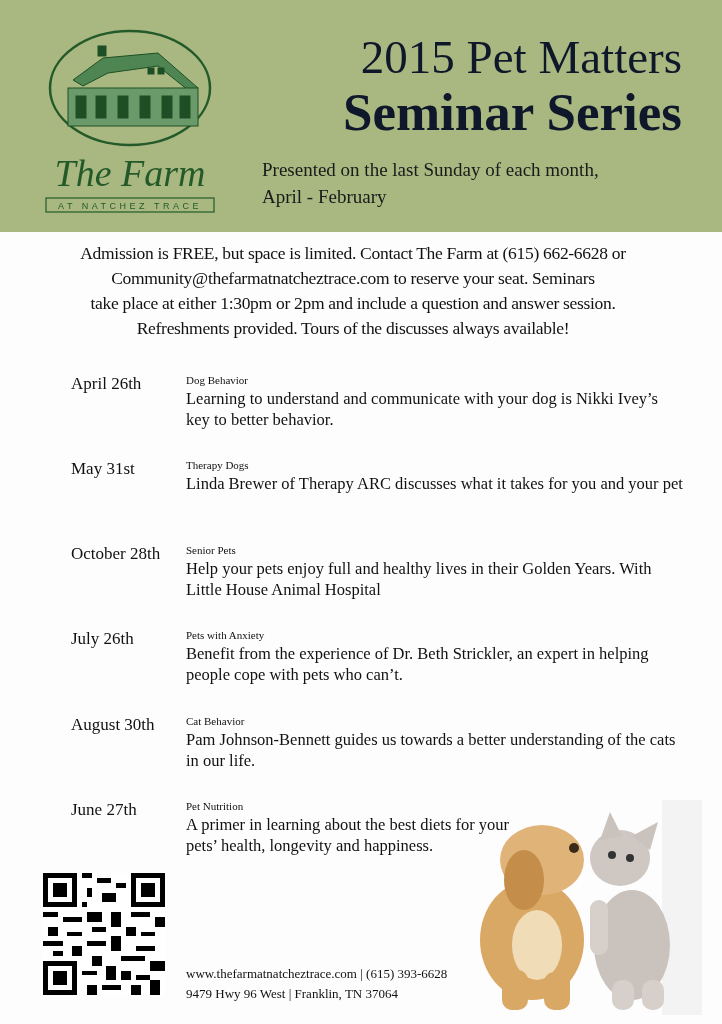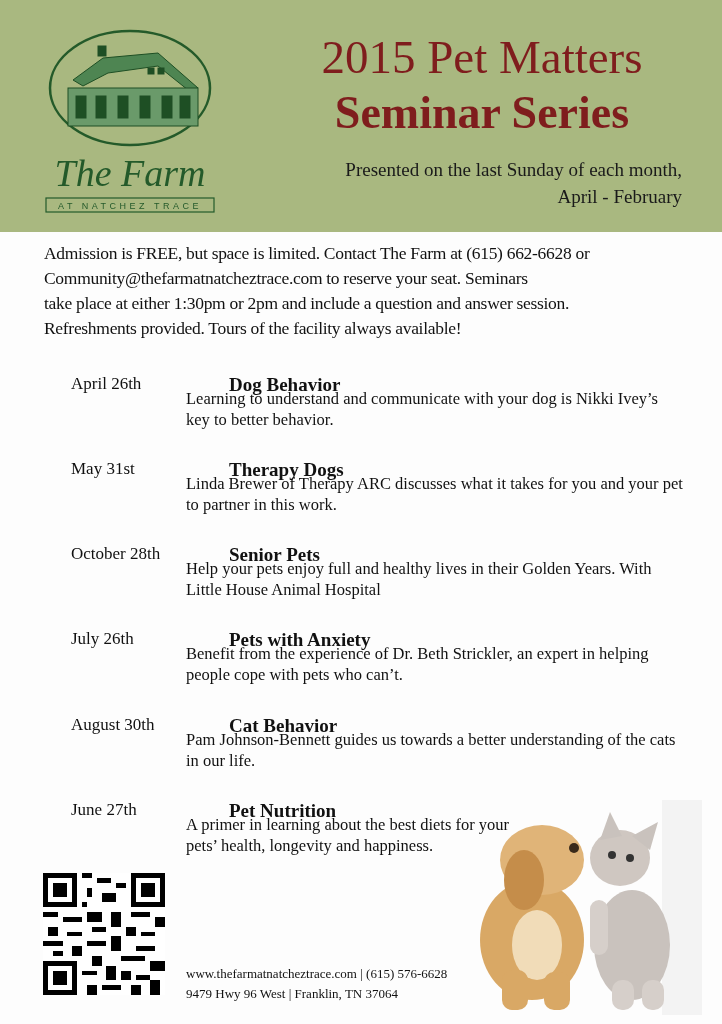--- a/index.html
+++ b/index.html
@@ -1,30 +1,30 @@
 <!DOCTYPE html>
 <html><head>
 <meta charset="utf-8">
 <style>
   html, body { margin: 0; padding: 0; }
   body { width: 722px; height: 1024px; background: #fdfdfd; position: relative; overflow: hidden;
          font-family: "Liberation Serif", "DejaVu Serif", serif; color: #111; }
   .header { position: absolute; left: 0; top: 0; width: 722px; height: 232px; background: #a9b880; }
   .logo { position: absolute; left: 38px; top: 18px; width: 180px; height: 200px; }
-  .title { position: absolute; left: 272px; top: 30px; width: 420px; text-align: center;
-           font-size: 47px; line-height: 55px; color: #7f1d1d; }
-  .title .l2 { font-weight: bold; font-size: 46px; }
+  .title { position: absolute; left: 262px; top: 30px; width: 420px; text-align: right;
+           font-size: 47px; line-height: 55px; color: #0f172a; }
+  .title .l2 { font-weight: bold; font-size: 53px; }
   .title .l1 { font-weight: normal; }
-  .subtitle { position: absolute; left: 262px; top: 156px; width: 420px; text-align: right;
+  .subtitle { position: absolute; left: 262px; top: 156px; width: 420px; text-align: left;
               font-size: 19px; line-height: 27px; color: #1a1a1a; }
-  .intro { position: absolute; left: 44px; top: 241px; width: 642px; text-align: left;
+  .intro { position: absolute; left: 32px; top: 241px; width: 642px; text-align: center;
            font-size: 17.5px; line-height: 25px; letter-spacing: -0.3px; }
   .sched { position: absolute; left: 43px; width: 640px; }
   .sched .date { position: absolute; left: 0; top: 0; font-size: 17px; margin-left: 28px; }
-  .sched .topic { position: absolute; left: 143px; top: 0; font-size: 19px; font-weight: bold; margin-left: 43px; }
+  .sched .topic { position: absolute; left: 143px; top: 0; font-size: 11px; font-weight: normal; }
   .sched .desc { position: absolute; left: 143px; top: 14px; width: 500px; font-size: 16.5px; line-height: 21px; }
   .qr { position: absolute; left: 43px; top: 873px; width: 122px; height: 122px; }
   .footer { position: absolute; left: 186px; top: 964px; font-size: 13px; line-height: 20px; }
   .pets { position: absolute; left: 462px; top: 800px; width: 240px; height: 215px; }
 </style>
 </head>
 <body>
 
 <div class="header">
   <svg class="logo" viewBox="0 0 180 200">
@@ -54,38 +54,37 @@
   <div class="subtitle">
     <div>Presented on the last Sunday of each month,</div>
     <div>April - February</div>
   </div>
 </div>
 
 <div class="intro">
   <div>Admission is FREE, but space is limited. Contact The Farm at (615) 662-6628 or</div>
   <div>Community@thefarmatnatcheztrace.com to reserve your seat. Seminars</div>
   <div>take place at either 1:30pm or 2pm and include a question and answer session.</div>
-  <div>Refreshments provided. Tours of the facility always available!</div>
+  <div>Refreshments provided. Tours of the discusses always available!</div>
 </div>
 
 <div class="sched" style="top:374px">
   <div class="date">April 26th</div>
   <div class="topic">Dog Behavior</div>
   <div class="desc">
     <div>Learning to understand and communicate with your dog is Nikki Ivey’s</div>
     <div>key to better behavior.</div>
   </div>
 </div>
 
 <div class="sched" style="top:459px">
   <div class="date">May 31st</div>
   <div class="topic">Therapy Dogs</div>
   <div class="desc">
     <div>Linda Brewer of Therapy ARC discusses what it takes for you and your pet</div>
-    <div>to partner in this work.</div>
   </div>
 </div>
 
 <div class="sched" style="top:544px">
   <div class="date">October 28th</div>
   <div class="topic">Senior Pets</div>
   <div class="desc">
     <div>Help your pets enjoy full and healthy lives in their Golden Years. With</div>
     <div>Little House Animal Hospital</div>
   </div>
@@ -161,21 +160,21 @@
       <rect x="16" y="20" width="2" height="2"></rect>
       <rect x="19" y="21" width="3" height="1"></rect>
     <rect x="9" y="23" width="2" height="2"></rect>
       <rect x="12" y="23" width="4" height="1"></rect>
       <rect x="18" y="23" width="2" height="2"></rect>
     <rect x="22" y="22" width="2" height="3"></rect>
   </g>
 </svg>
 
 <div class="footer">
-  <div>www.thefarmatnatcheztrace.com | (615) 576-6628</div>
+  <div>www.thefarmatnatcheztrace.com | (615) 393-6628</div>
   <div>9479 Hwy 96 West | Franklin, TN 37064</div>
 </div>
 
 <svg class="pets" viewBox="0 0 240 215">
   <rect x="200" y="0" width="40" height="215" fill="#f3f3f3"></rect>
   <g>
     <ellipse cx="70" cy="140" rx="52" ry="60" fill="#d9a865"></ellipse>
     <ellipse cx="80" cy="60" rx="42" ry="35" fill="#e0b478"></ellipse>
     <ellipse cx="62" cy="80" rx="20" ry="30" fill="#c58d4a"></ellipse>
     <ellipse cx="75" cy="145" rx="25" ry="35" fill="#f1dcb8"></ellipse>

